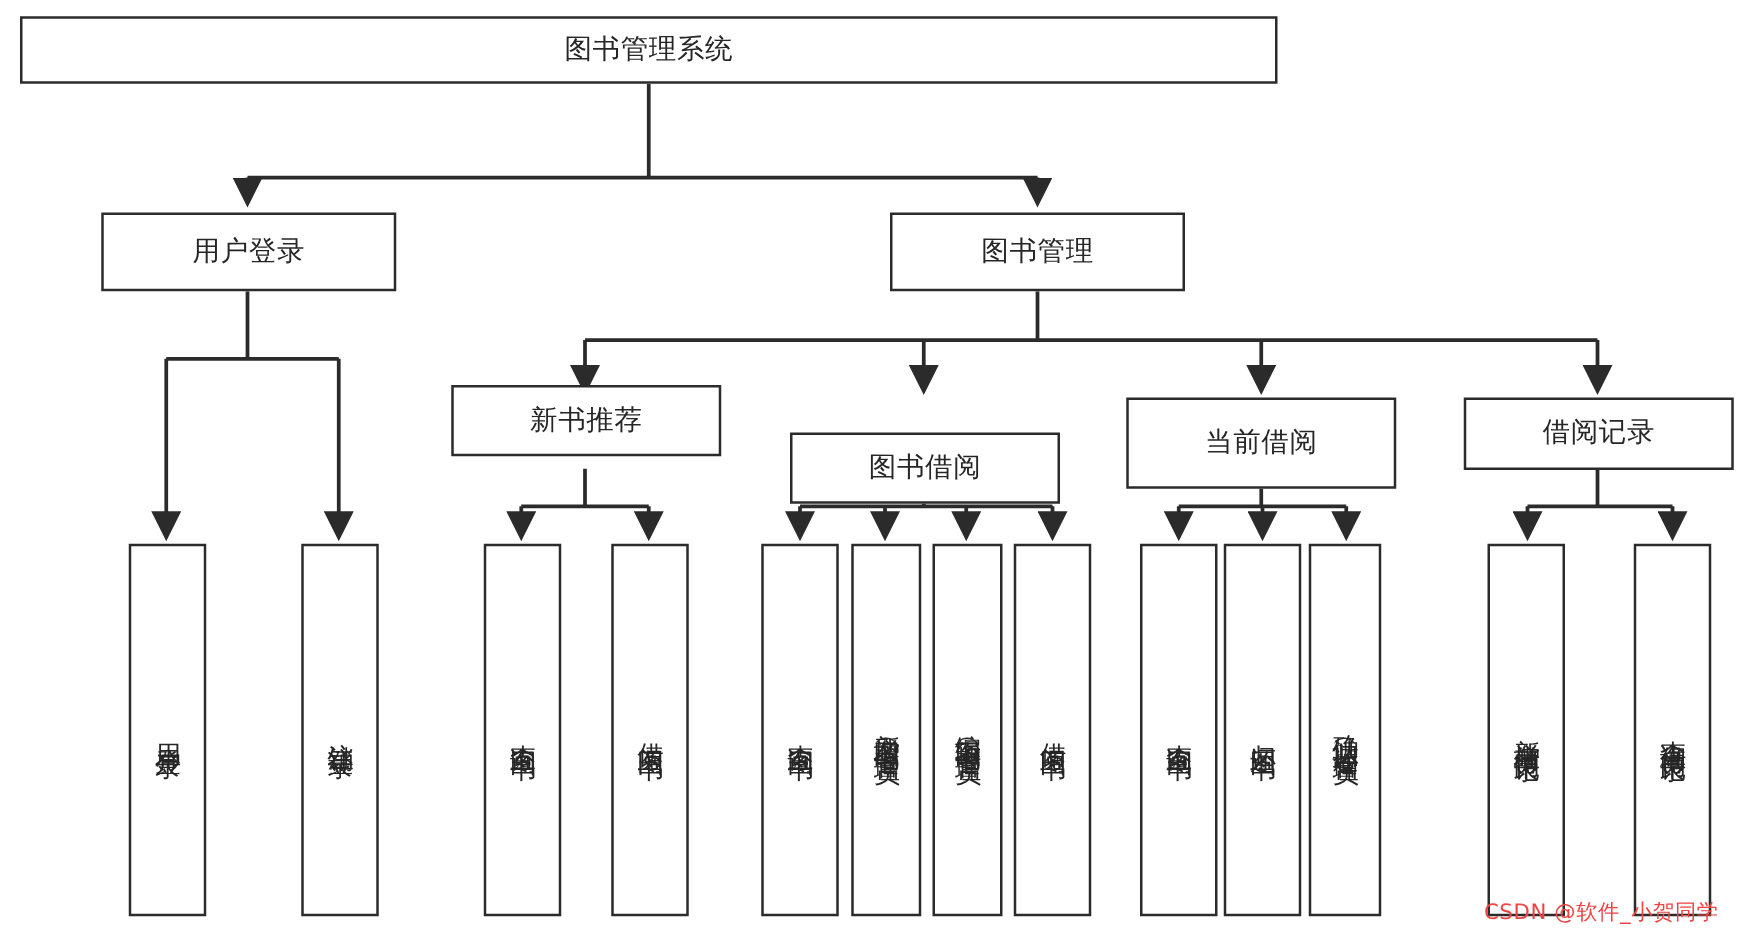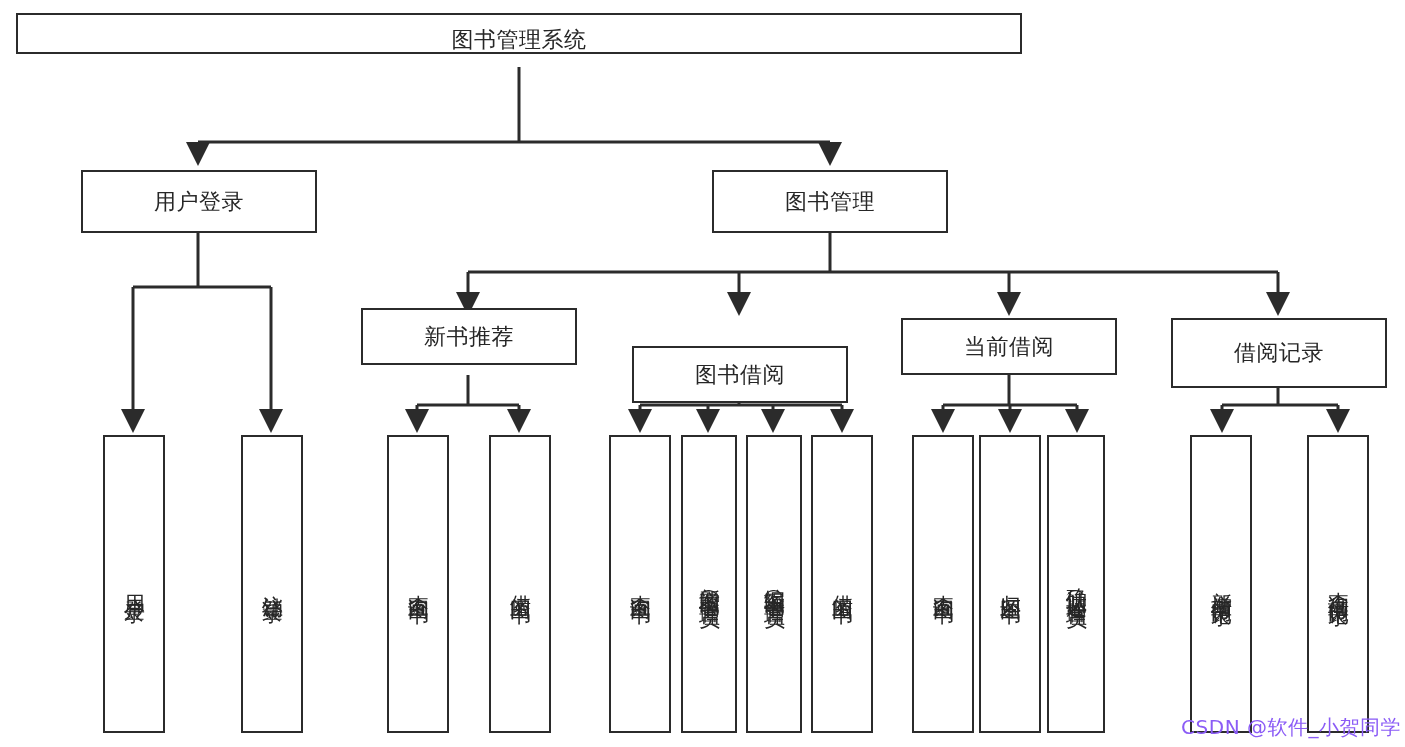--- a/index.html
+++ b/index.html
@@ -45,24 +45,24 @@
   }
   .node-box.vertical .node-label {
     writing-mode: vertical-rl;
     text-orientation: upright;
     font-size: 21px;
     letter-spacing: 3px;
     line-height: 1;
   }
   .watermark {
     position: absolute;
-    right: 4px;
+    right: 30px;
     bottom: 6px;
-    font-size: 20px;
-    color: #8b5cf6;
+    font-size: 17px;
+    color: #ef4444;
     white-space: nowrap;
     letter-spacing: 0.5px;
   }
 </style>
 </head>
 <body>
 
 <div id="diagram-root">
 
   <svg id="diagram-svg" viewBox="0 0 1405 747" xmlns="http://www.w3.org/2000/svg">
@@ -108,41 +108,41 @@
       <path d="M 1010 405 L 1010 429" marker-end="url(#arrow)"></path>
       <path d="M 1077 405 L 1077 429" marker-end="url(#arrow)"></path>
 
       <path d="M 1278 375 L 1278 405"></path>
       <path d="M 1222 405 L 1338 405"></path>
       <path d="M 1222 405 L 1222 429" marker-end="url(#arrow)"></path>
       <path d="M 1338 405 L 1338 429" marker-end="url(#arrow)"></path>
     </g>
   </svg>
 
-  <div class="node-box" style="left:16px; top:13px; width:1006px; height:41px;align-items:flex-end;">
+  <div class="node-box" style="left:16px; top:13px; width:1006px; height:54px;">
     <span class="node-label">图书管理系统</span>
   </div>
 
   <div class="node-box" style="left:81px; top:170px; width:236px; height:63px;">
     <span class="node-label">用户登录</span>
   </div>
   <div class="node-box" style="left:712px; top:170px; width:236px; height:63px;justify-content:center;">
     <span class="node-label">图书管理</span>
   </div>
 
   <div class="node-box" style="left:361px; top:308px; width:216px; height:57px;text-align:center;">
     <span class="node-label">新书推荐</span>
   </div>
   <div class="node-box" style="left:632px; top:318px; width:216px; height:57px;margin-top:28px;">
     <span class="node-label">图书借阅</span>
   </div>
-  <div class="node-box" style="left:901px; top:318px; width:216px; height:57px;">
+  <div class="node-box" style="left:901px; top:318px; width:216px; height:73px;">
     <span class="node-label">当前借阅</span>
   </div>
-  <div class="node-box" style="left:1171px; top:318px; width:216px; height:70px;">
+  <div class="node-box" style="left:1171px; top:318px; width:216px; height:58px;">
     <span class="node-label">借阅记录</span>
   </div>
 
   <div class="node-box vertical" style="left:103px; top:435px; width:62px; height:298px;">
     <span class="node-label">用户登录</span>
   </div>
   <div class="node-box vertical" style="left:241px; top:435px; width:62px; height:298px;">
     <span class="node-label">注销登录</span>
   </div>
 

